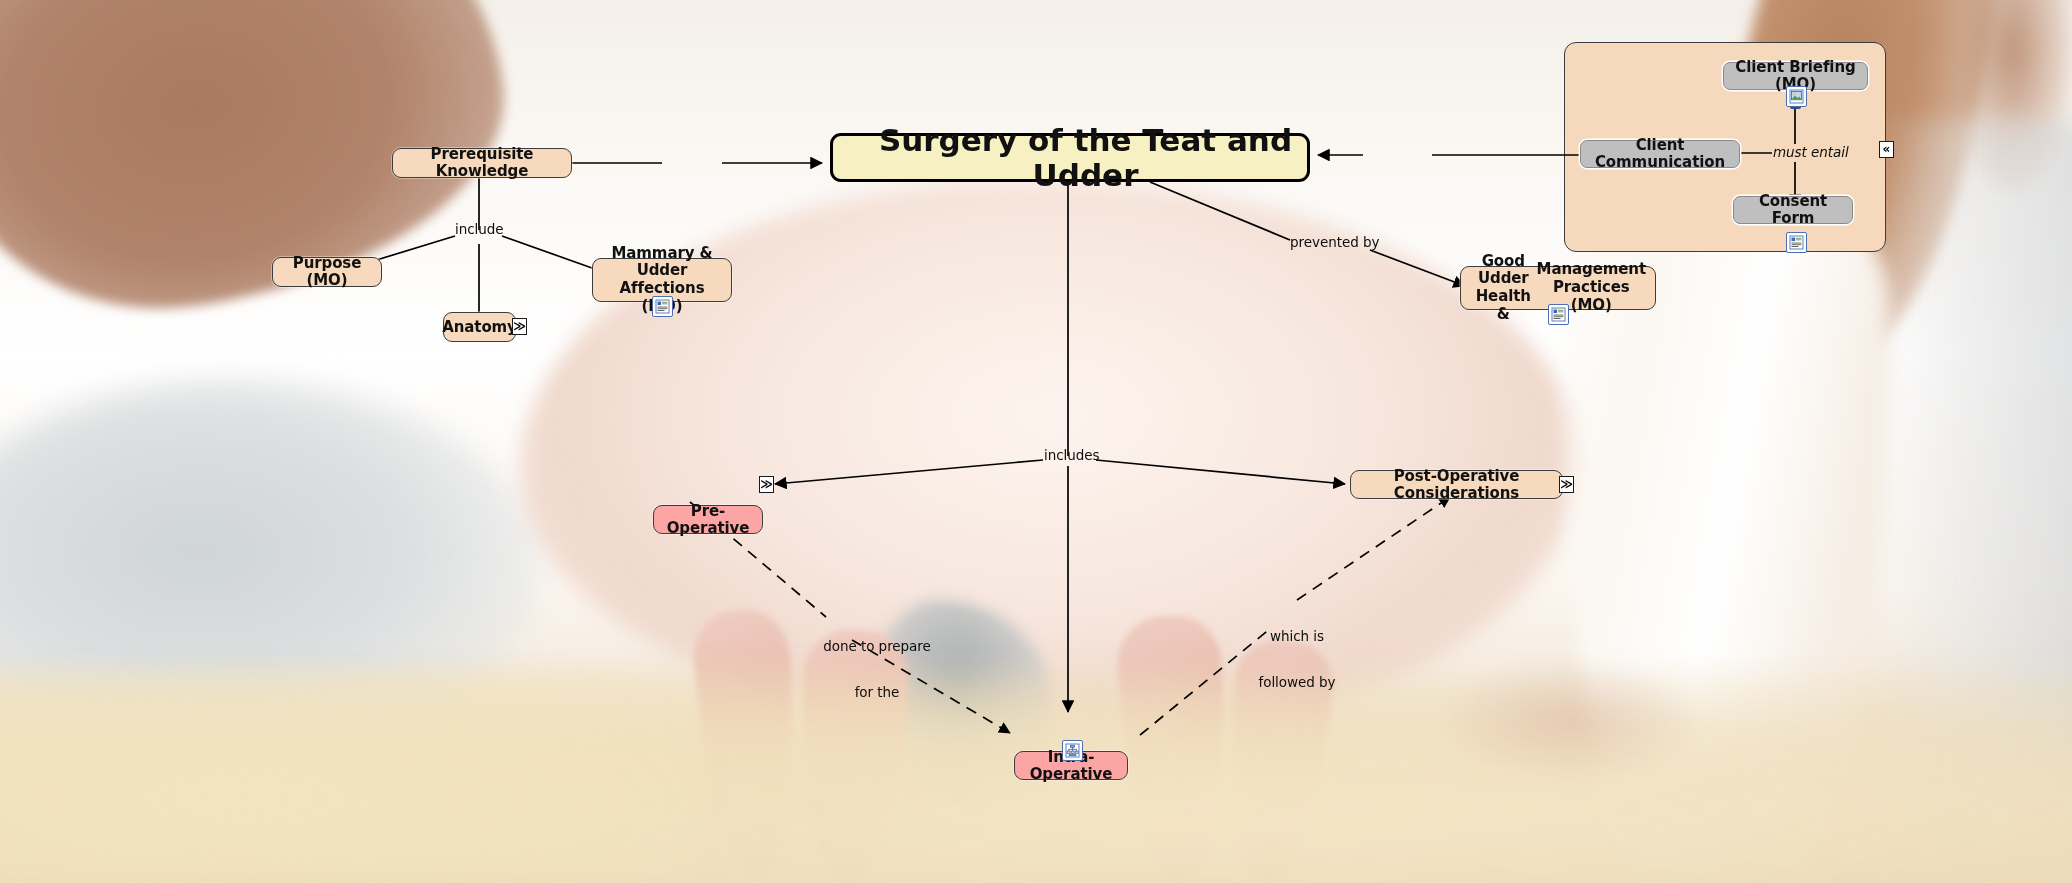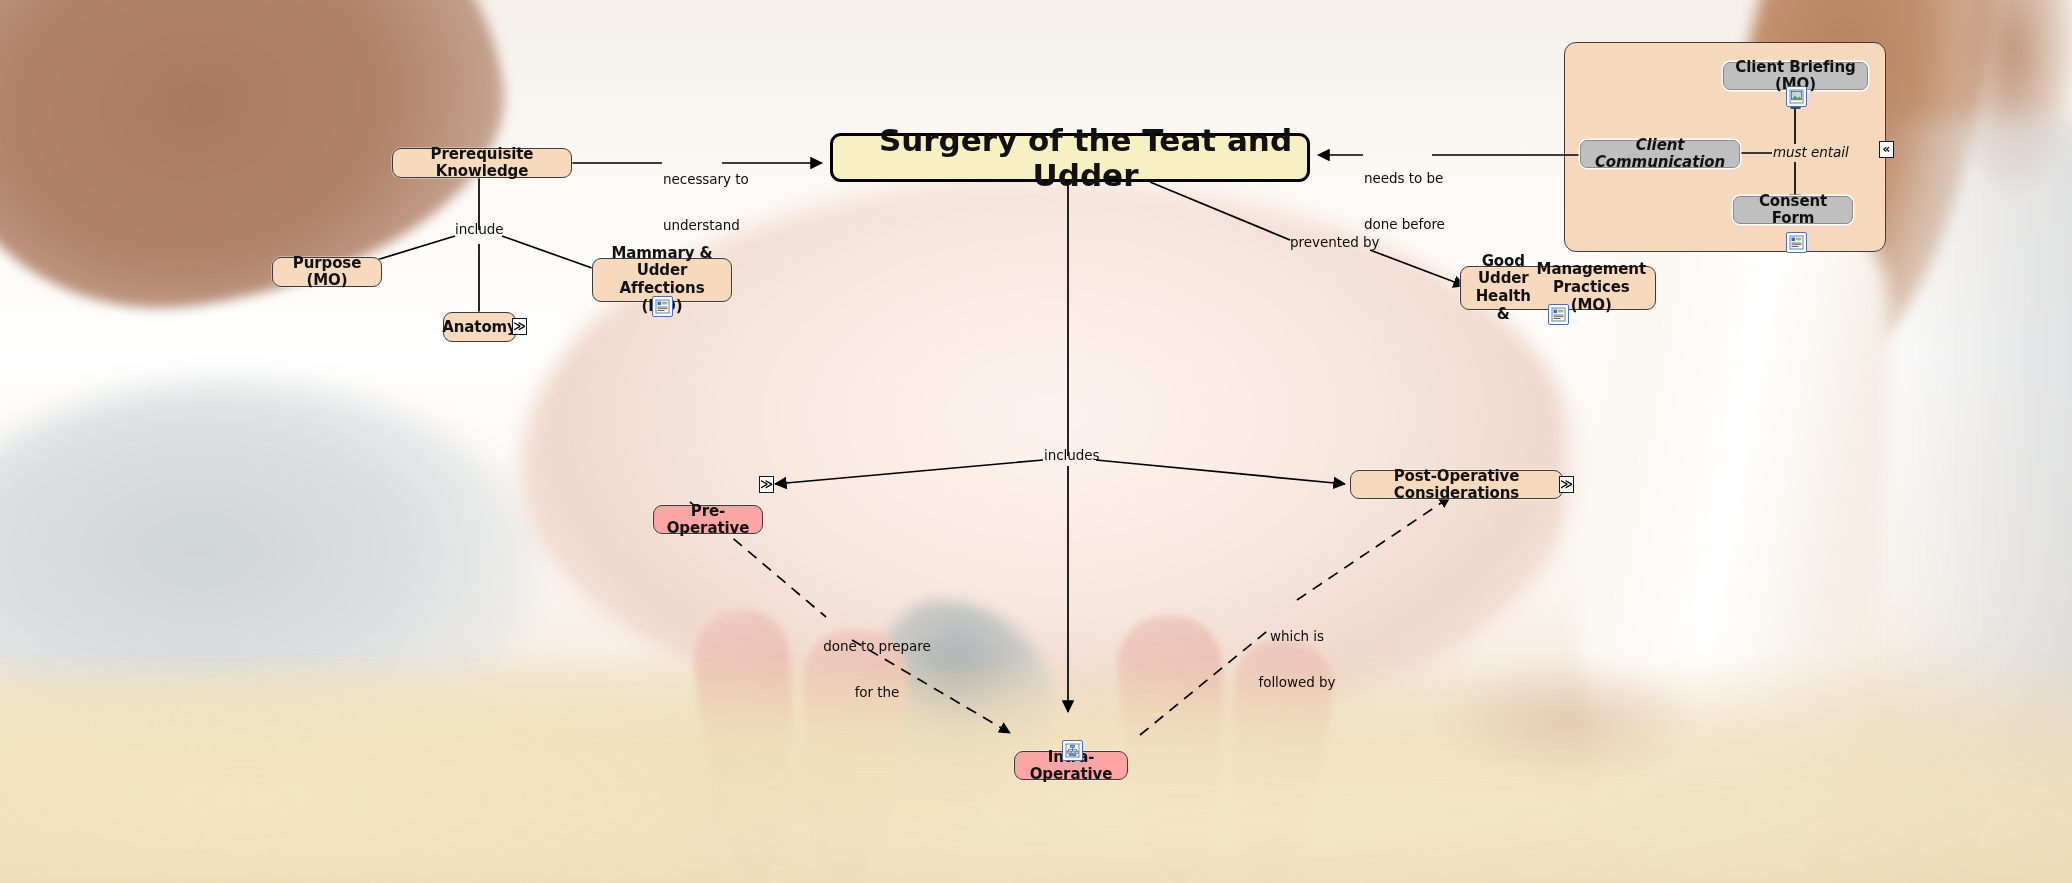--- a/index.html
+++ b/index.html
@@ -401,21 +401,21 @@
       <rect x="10.1" y="8.1" width="3" height="2.2" fill="#cfd9ea" stroke="#274b86" stroke-width="0.6"></rect>
       <rect x="4.1" y="11.2" width="6.8" height="1.6" fill="#8aa6cf" stroke="#274b86" stroke-width="0.5"></rect>
     </svg>
   </div>
 
   <div class="node" style="left:1350px; top:470px; width:213px; height:29px;">
     <span>Post-Operative Considerations</span>
   </div>
   <div class="expand-icon" style="left:1559px; top:476px;">≫</div>
 
-  <div class="node grey" style="left:1580px; top:140px; width:160px; height:28px;font-style:italic;">
+  <div class="node grey" style="left:1580px; top:140px; width:160px; height:28px;">
     <span>Client Communication</span>
   </div>
 
   <div class="node grey" style="left:1723px; top:62px; width:145px; height:28px;align-items:center;">
     <span>Client Briefing (MO)</span>
   </div>
   <div class="icon-monitor-stem" style="left:1790px; top:104px;"></div>
   <div class="node-icon" style="left:1786px; top:86px;">
     <svg width="15" height="15" viewBox="0 0 15 15" aria-hidden="true">
       <rect x="1" y="1" width="13" height="13" fill="#ffffff" stroke="#5f7fb8" stroke-width="1"></rect>
@@ -435,35 +435,27 @@
       <rect x="7" y="2.8" width="5.4" height="0.9" fill="#6f8e3c"></rect>
       <rect x="7" y="4.4" width="5.4" height="0.9" fill="#6f8e3c"></rect>
       <rect x="2.5" y="7.6" width="9.9" height="0.9" fill="#555555"></rect>
       <rect x="2.5" y="9.3" width="9.9" height="0.9" fill="#555555"></rect>
       <rect x="2.5" y="11" width="7" height="0.9" fill="#555555"></rect>
     </svg>
   </div>
 
   <div class="collapse-icon" style="left:1879px; top:141px;">«</div>
 
-  <div class="edge-label" style="left:663px; top:141px; width:60px;">
-    <div>necessary to</div>
-    <div>understand</div>
-  </div>
 
   <div class="edge-label" style="left:455px; top:222px; width:48px;">include</div>
 
   <div class="edge-label" style="left:1044px; top:448px; width:52px;">includes</div>
 
   <div class="edge-label" style="left:1290px; top:235px; width:80px;">prevented by</div>
 
-  <div class="edge-label" style="left:1364px; top:140px; width:70px;">
-    <div>needs to be</div>
-    <div>done before</div>
-  </div>
 
   <div class="edge-label" style="left:1773px; top:145px; width:72px; text-align:left;font-style:italic;">must entail</div>
 
   <div class="edge-label" style="left:1258px; top:598px; width:78px;">
     <div>which is</div>
     <div>followed by</div>
   </div>
 
   <div class="edge-label" style="left:822px; top:608px; width:110px;">
     <div>done to prepare</div>

